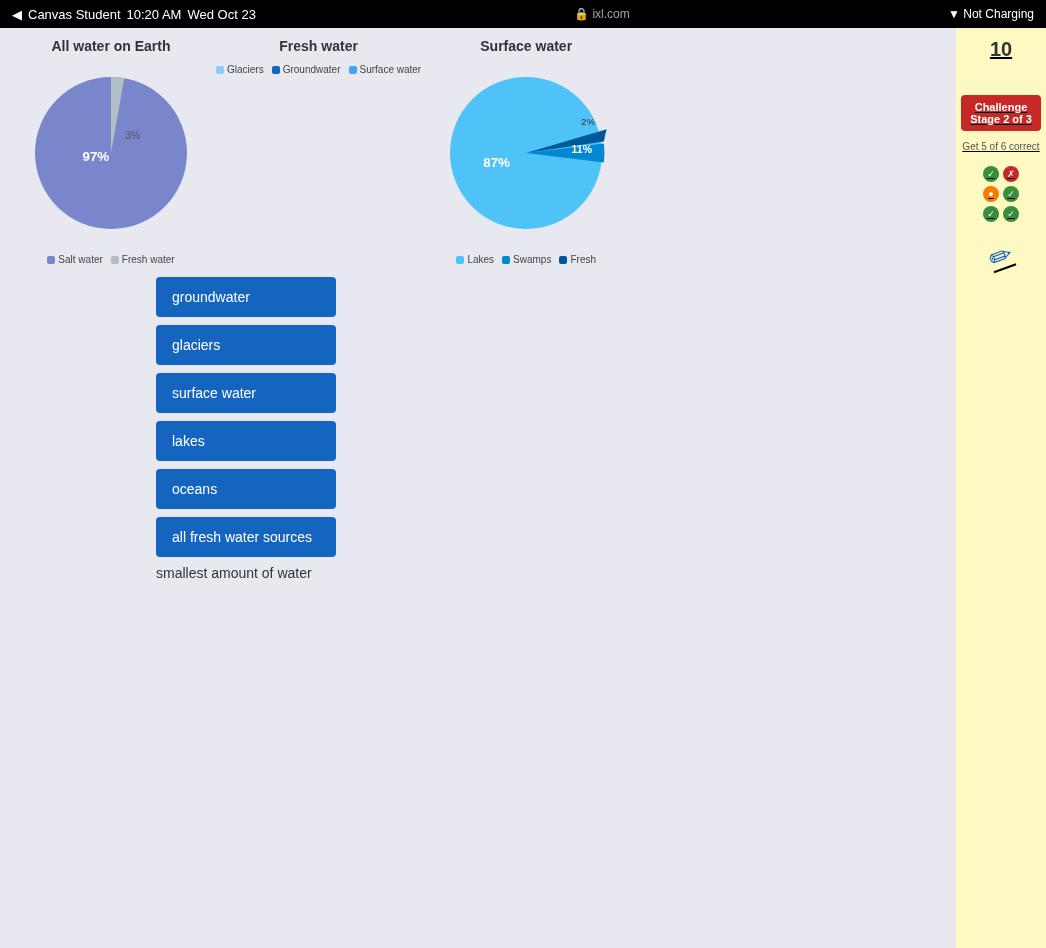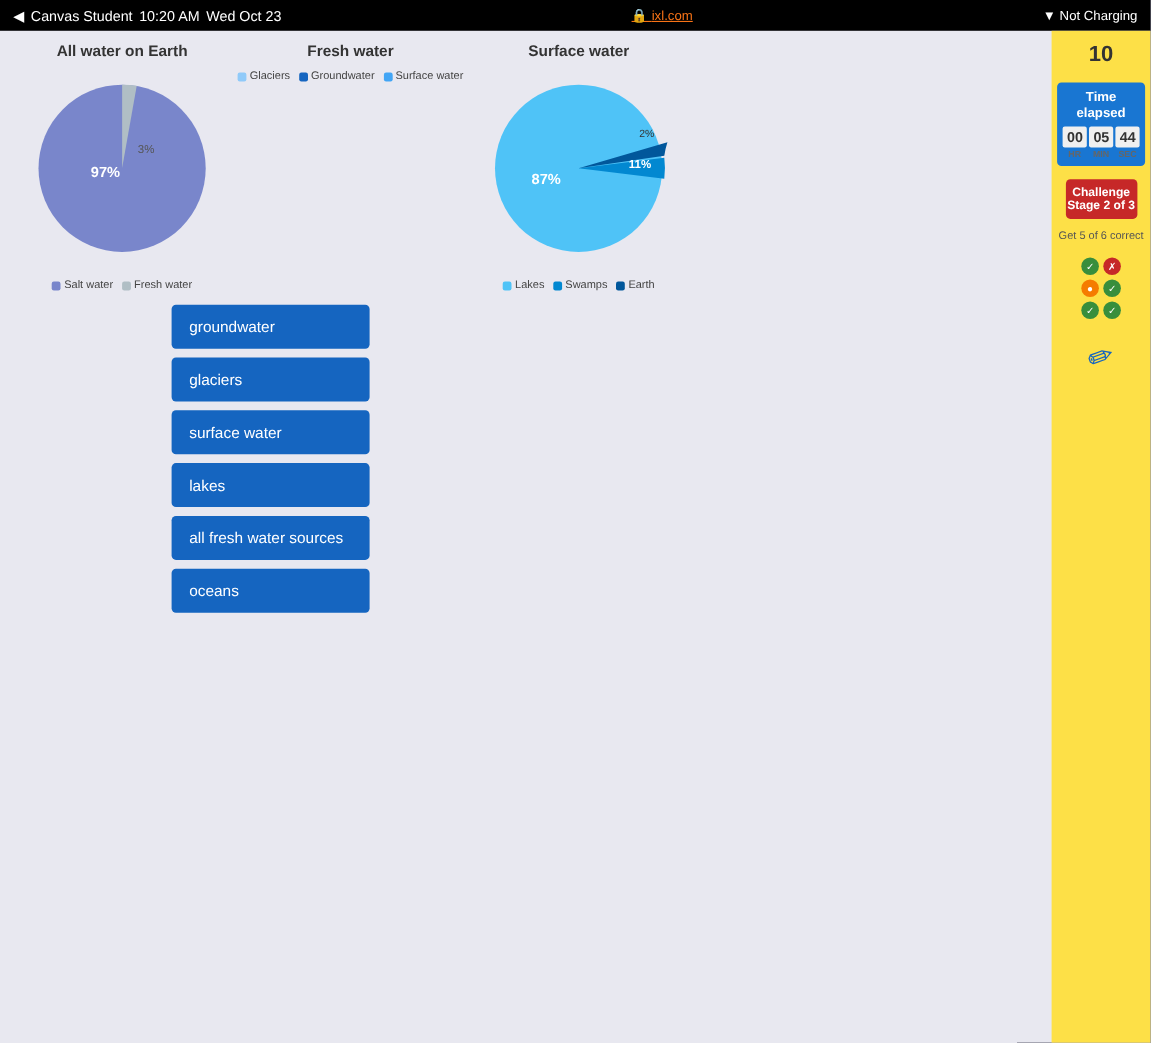--- a/index.html
+++ b/index.html
@@ -15,43 +15,44 @@
       background: #000;
       color: #fff;
       display: flex;
       align-items: center;
       justify-content: space-between;
       padding: 4px 12px;
       font-size: 13px;
       height: 28px;
     }
     .status-bar .left { display: flex; align-items: center; gap: 6px; }
-    .status-bar .center { font-size: 12px; color: #f97316; text-decoration: underline; }
+    .status-bar .center { font-size: 12px; color: #a3a3a3; }
     .status-bar .right { font-size: 12px; }
     .main-screen {
       background: #e8e8f0;
       margin: 0;
       width: 100%;
       height: calc(100% - 28px);
       display: flex;
       flex-direction: row;
     }
     .content-area {
       flex: 1;
       padding: 10px 16px;
       overflow: hidden;
     }
     .sidebar {
       width: 90px;
-      background: #fde047;
+      background: #fef9c3;
       display: flex;
       flex-direction: column;
       align-items: center;
       padding: 10px 6px;
       gap: 10px;
+      text-decoration: underline;
     }
     
     .charts-section {
       display: flex;
       flex-direction: row;
       gap: 10px;
       justify-content: flex-start;
       align-items: flex-start;
       margin-bottom: 12px;
     }
@@ -167,22 +168,22 @@
     }
     .timer-lbl { min-width: 22px; text-align: center; }
     .challenge-box {
       background: #c62828;
       color: #fff;
       border-radius: 4px;
       padding: 6px 0;
       text-align: center;
       font-size: 11px;
       font-weight: bold;
-      width: 65px;
-      margin-top: 2px;
+      width: 80px;
+      margin-top: 20px;
     }
     .get-correct {
       font-size: 10px;
       color: #555;
       text-align: right;
     }
     .score-indicators {
       display: flex;
       flex-direction: column;
       align-items: center;
@@ -321,56 +322,44 @@
           <div class="legend-item">
             <span class="legend-dot" style="background:#4fc3f7"></span>
             <span>Lakes</span>
           </div>
           <div class="legend-item">
             <span class="legend-dot" style="background:#0288d1"></span>
             <span>Swamps</span>
           </div>
           <div class="legend-item">
             <span class="legend-dot" style="background:#01579b"></span>
-            <span>Earth</span>
+            <span>Fresh</span>
           </div>
         </div>
       </div>
     </div>
 
     <div class="question-section">
 
       <div class="answer-column">
         <button class="answer-btn">groundwater</button>
         <button class="answer-btn">glaciers</button>
         <button class="answer-btn">surface water</button>
         <button class="answer-btn">lakes</button>
+        <button class="answer-btn">oceans</button>
         <button class="answer-btn">all fresh water sources</button>
-        <button class="answer-btn">oceans</button>
-      </div>
-
+      </div>
+
+      <p class="smallest-label" style="margin-top:8px; margin-left:140px;">smallest amount of water</p>
     </div>
   </div>
 
   <div class="sidebar">
     <div class="page-num">10</div>
 
-    <div class="time-elapsed-box">
-      <span>Time elapsed</span>
-      <div class="timer-display">
-        <span class="timer-unit">00</span>
-        <span class="timer-unit">05</span>
-        <span class="timer-unit">44</span>
-      </div>
-      <div class="timer-labels">
-        <span class="timer-lbl">HR</span>
-        <span class="timer-lbl">MIN</span>
-        <span class="timer-lbl">SEC</span>
-      </div>
-    </div>
 
     <div class="challenge-box">
       <span>Challenge Stage 2 of 3</span>
     </div>
 
     <div class="get-correct">Get 5 of 6 correct</div>
 
     <div class="score-indicators">
       <div class="score-row">
         <span class="score-dot green">✓</span>

